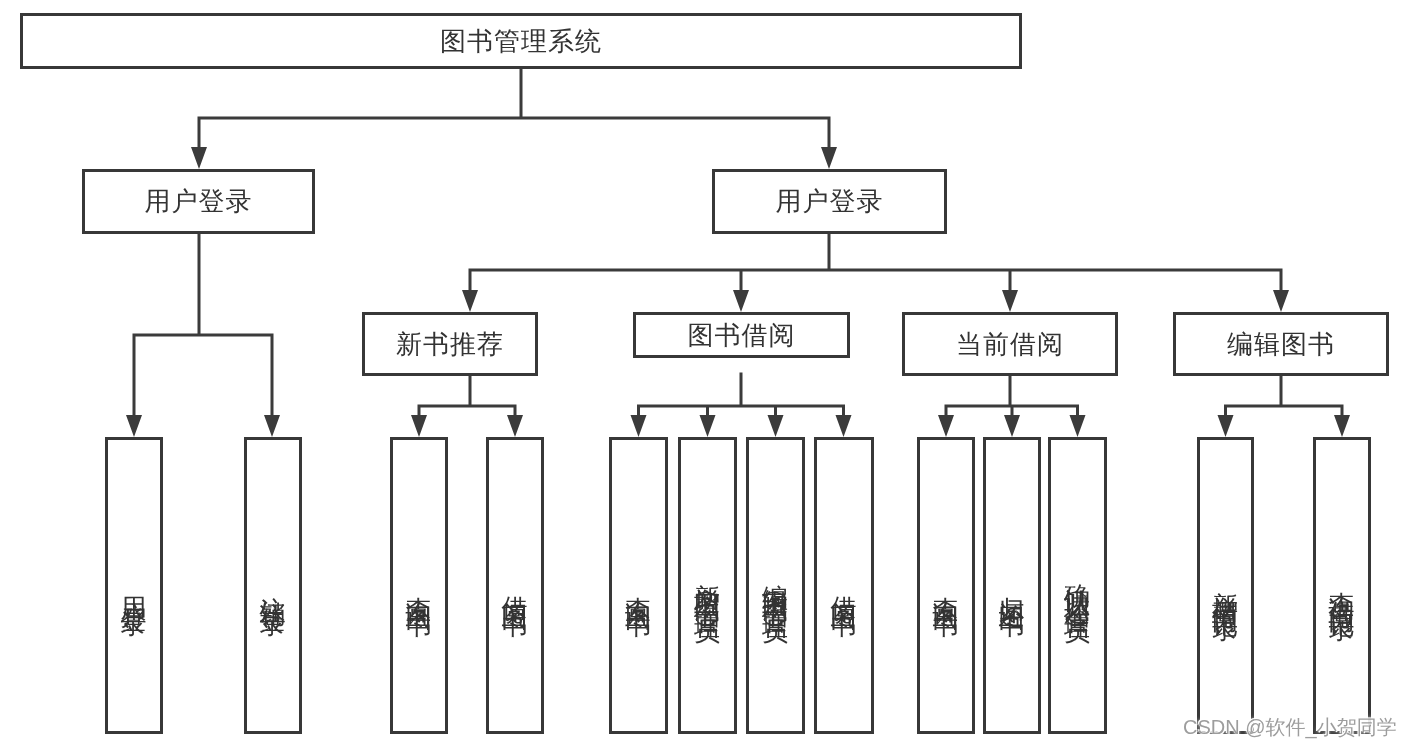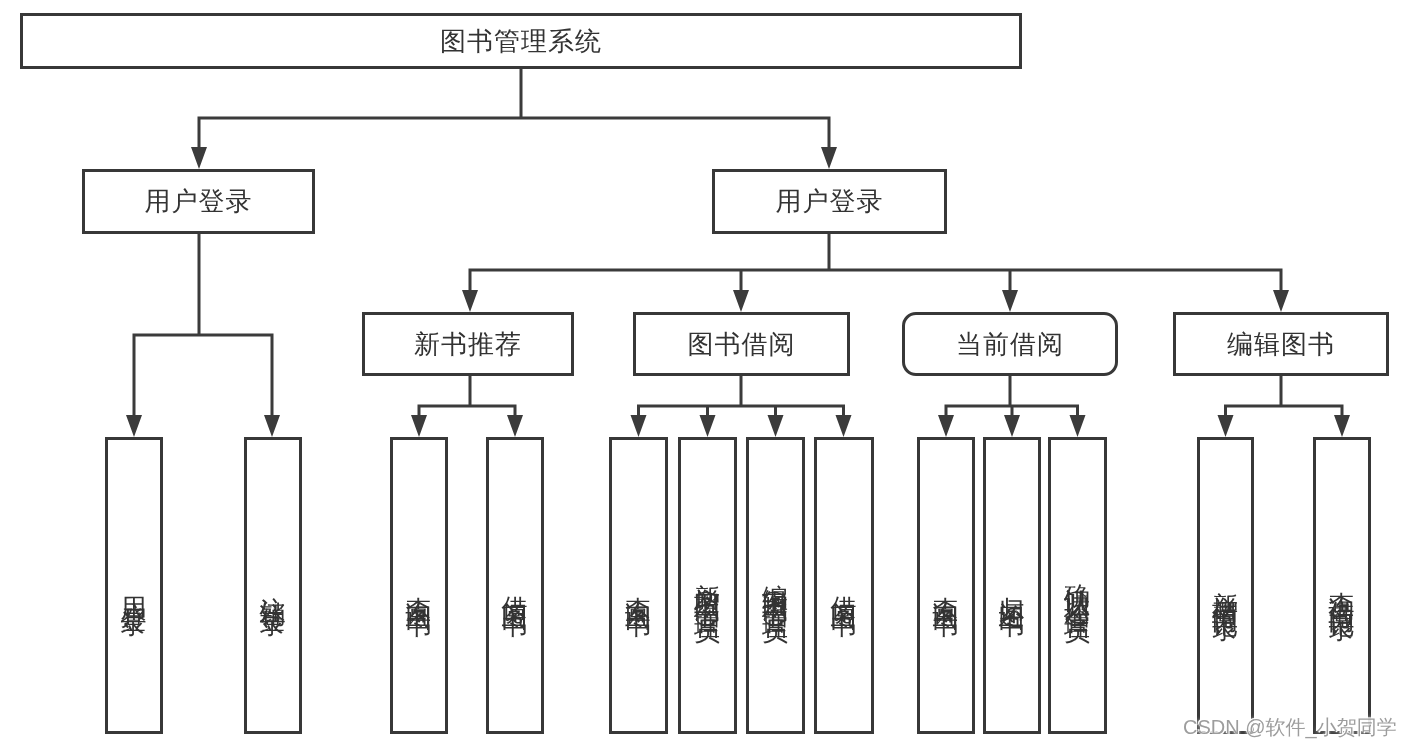--- a/index.html
+++ b/index.html
@@ -50,27 +50,27 @@
     <span>图书管理系统</span>
   </div>
 
   <div class="node hbox" style="left:82px;top:169px;width:233px;height:65px;">
     <span>用户登录</span>
   </div>
   <div class="node hbox" style="left:712px;top:169px;width:235px;height:65px;">
     <span>用户登录</span>
   </div>
 
-  <div class="node hbox" style="left:362px;top:312px;width:212px;height:64px;">
+  <div class="node hbox" style="left:362px;top:312px;width:176px;height:64px;">
     <span>新书推荐</span>
   </div>
-  <div class="node hbox" style="left:633px;top:312px;width:217px;height:64px;">
+  <div class="node hbox" style="left:633px;top:312px;width:217px;height:46px;">
     <span>图书借阅</span>
   </div>
-  <div class="node hbox" style="left:902px;top:312px;width:216px;height:64px;border-radius:14px;">
+  <div class="node hbox" style="left:902px;top:312px;width:216px;height:64px;">
     <span>当前借阅</span>
   </div>
   <div class="node hbox" style="left:1173px;top:312px;width:216px;height:64px;">
     <span>编辑图书</span>
   </div>
 
   <div class="node vbox" style="left:105px;top:437px;width:58px;height:297px;">
     <span class="vtext">用户登录</span>
   </div>
   <div class="node vbox" style="left:244px;top:437px;width:58px;height:297px;">

